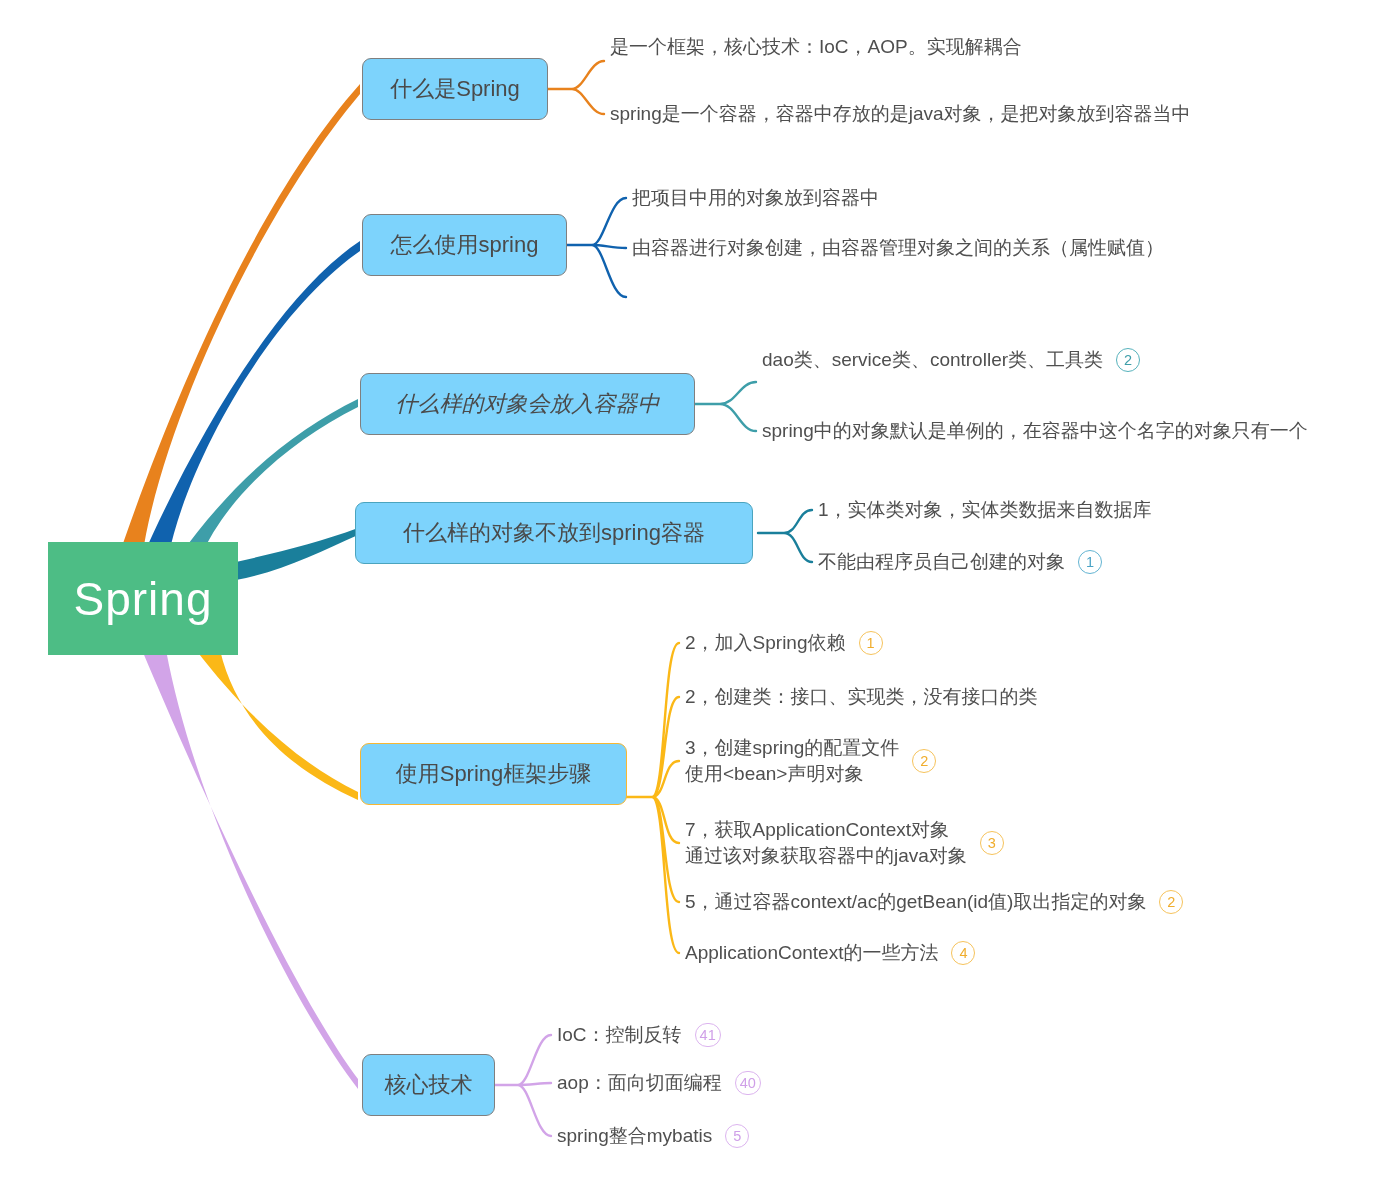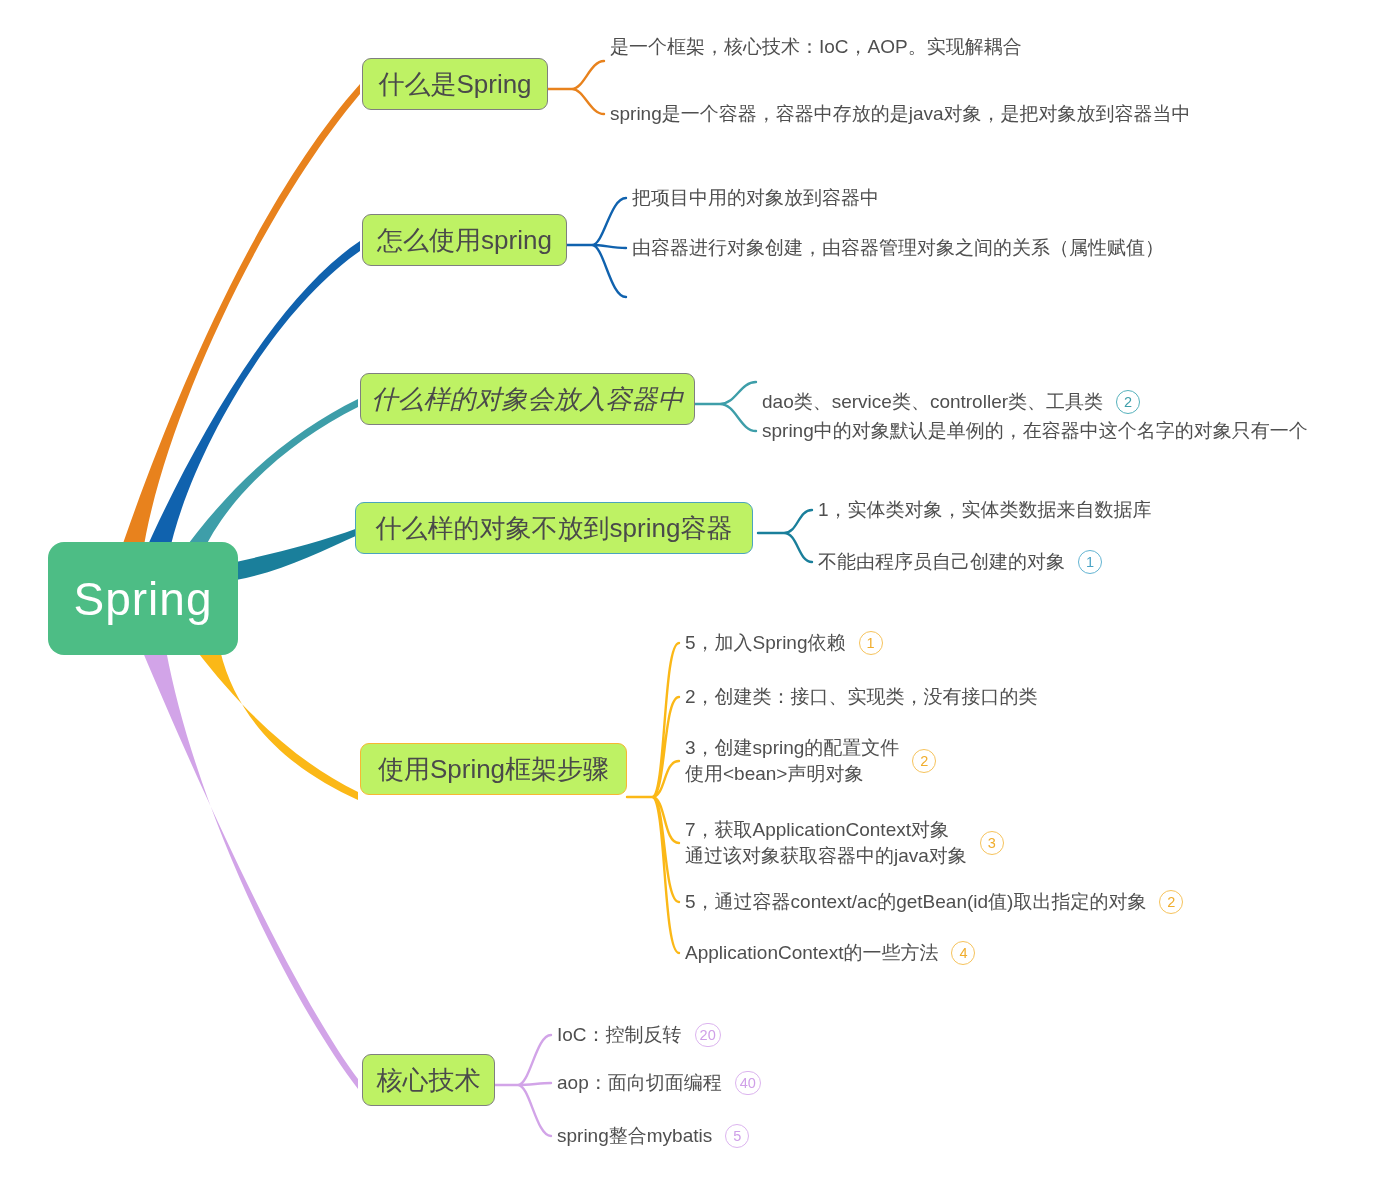--- a/index.html
+++ b/index.html
@@ -2,29 +2,29 @@
 <html><head>
 <meta charset="utf-8">
 <style>
   html,body { margin:0; padding:0; background:#ffffff; }
   body { width:1385px; height:1200px; font-family:"Liberation Sans","DejaVu Sans",sans-serif; }
   .canvas { position:relative; width:1385px; height:1200px; overflow:hidden; background:#ffffff; }
   svg.links { position:absolute; left:0; top:0; }
 
   .root {
     position:absolute; left:48px; top:542px; width:190px; height:113px;
-    background:#4dbd85; border-radius:16px; color:#ffffff;
+    background:#4dbd85; border-radius:0; color:#ffffff;
     font-size:46px; font-weight:300; letter-spacing:1px;
     display:flex; align-items:center; justify-content:center;
   }
 
   .topic {
-    position:absolute; box-sizing:border-box; height:52px; background:#bef264;
+    position:absolute; box-sizing:border-box; height:62px; background:#7dd3fc;
     border:1.7px solid #7f7f7f; border-radius:9px;
-    color:#4a4a4a; font-size:26px; white-space:nowrap;
+    color:#4a4a4a; font-size:22px; white-space:nowrap;
     display:flex; align-items:center; justify-content:center;
   }
   .t1 { left:362px; top:58px;  width:186px; }
   .t2 { left:362px; top:214px; width:205px; }
   .t3 { left:360px; top:373px; width:335px;font-style:italic; }
   .t4 { left:349px; top:502px; width:398px; border-color:#4ba4be;margin-left:6px; }
   .t5 { left:360px; top:743px; width:267px; border-color:#f7b733; }
   .t6 { left:362px; top:1054px; width:133px; }
 
   .child {
@@ -94,38 +94,38 @@
     <span class="child-text">spring是一个容器，容器中存放的是java对象，是把对象放到容器当中</span>
   </div>
 
   <div class="child" style="left:632px; top:198px">
     <span class="child-text">把项目中用的对象放到容器中</span>
   </div>
   <div class="child" style="left:632px; top:248px">
     <span class="child-text">由容器进行对象创建，由容器管理对象之间的关系（属性赋值）</span>
   </div>
 
-  <div class="child" style="left:762px; top:402px">
+  <div class="child" style="left:762px; top:360px">
     <span class="child-text">dao类、service类、controller类、工具类</span>
     <span class="badge bg-teal">2</span>
   </div>
   <div class="child" style="left:762px; top:431px">
     <span class="child-text">spring中的对象默认是单例的，在容器中这个名字的对象只有一个</span>
   </div>
 
   <div class="child" style="left:818px; top:510px">
     <span class="child-text">1，实体类对象，实体类数据来自数据库</span>
   </div>
   <div class="child" style="left:818px; top:562px">
     <span class="child-text">不能由程序员自己创建的对象</span>
     <span class="badge bg-blue">1</span>
   </div>
 
   <div class="child" style="left:685px; top:643px">
-    <span class="child-text">5，加入Spring依赖</span>
+    <span class="child-text">2，加入Spring依赖</span>
     <span class="badge bg-yellow">1</span>
   </div>
   <div class="child" style="left:685px; top:697px">
     <span class="child-text">2，创建类：接口、实现类，没有接口的类</span>
   </div>
   <div class="child" style="left:685px; top:761px">
     <span class="child-text">3，创建spring的配置文件
 使用&lt;bean&gt;声明对象</span>
     <span class="badge bg-yellow">2</span>
   </div>
@@ -138,21 +138,21 @@
     <span class="child-text">5，通过容器context/ac的getBean(id值)取出指定的对象</span>
     <span class="badge bg-yellow">2</span>
   </div>
   <div class="child" style="left:685px; top:953px">
     <span class="child-text">ApplicationContext的一些方法</span>
     <span class="badge bg-yellow">4</span>
   </div>
 
   <div class="child" style="left:557px; top:1035px">
     <span class="child-text">IoC：控制反转</span>
-    <span class="badge bg-purple">20</span>
+    <span class="badge bg-purple">41</span>
   </div>
   <div class="child" style="left:557px; top:1083px">
     <span class="child-text">aop：面向切面编程</span>
     <span class="badge bg-purple">40</span>
   </div>
   <div class="child" style="left:557px; top:1136px">
     <span class="child-text">spring整合mybatis</span>
     <span class="badge bg-purple">5</span>
   </div>
 

